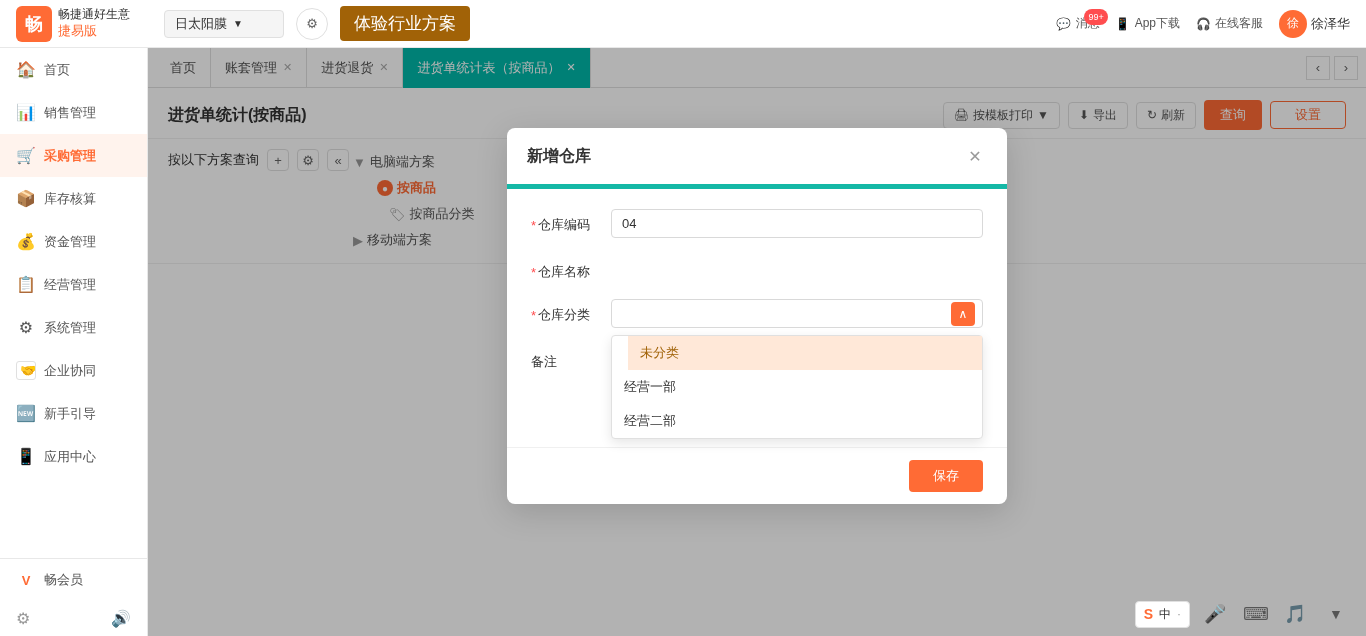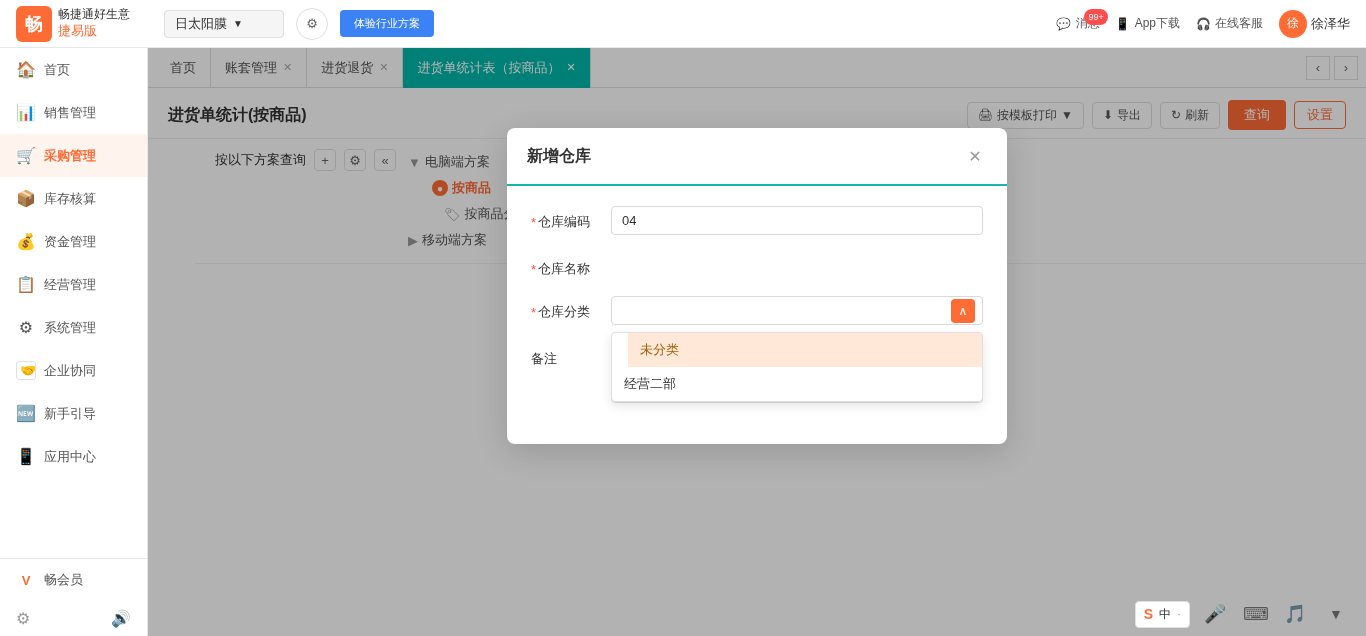--- a/index.html
+++ b/index.html
@@ -44,23 +44,23 @@
     .header-mid {
       display: flex; align-items: center; gap: 12px; margin-left: 12px;
     }
     .gear-btn {
       width: 32px; height: 32px; border-radius: 50%;
       border: 1px solid #e0e0e0; background: #fff;
       display: flex; align-items: center; justify-content: center;
       cursor: pointer; color: #666;
     }
     .experience-btn {
-      background: #3b82f6; color: #fff; border: none;
+      background: #a16207; color: #fff; border: none;
       border-radius: 4px; padding: 6px 14px;
-      cursor: pointer; font-size: 11px;
+      cursor: pointer; font-size: 17px;
     }
 
     .header-right {
       margin-left: auto; display: flex; align-items: center; gap: 16px;
     }
     .header-icon-item {
       display: flex; align-items: center; gap: 4px;
       cursor: pointer; color: #555; font-size: 12px; position: relative;
     }
     .badge {
@@ -134,27 +134,26 @@
       border: 1px solid #e0e0e0; background: #fff;
       border-radius: 4px; padding: 4px 10px;
       cursor: pointer; font-size: 12px; color: #555;
     }
     .query-btn {
       background: #ff6b35; color: #fff; border: none;
       border-radius: 4px; padding: 6px 16px; cursor: pointer; font-size: 13px;
     }
     .setting-btn {
       border: 1px solid #ff6b35; color: #ff6b35; background: #fff;
-      border-radius: 4px; padding: 4px 12px; cursor: pointer; font-size: 13px;
+      border-radius: 4px; padding: 4px 24px; cursor: pointer; font-size: 13px;
     }
 
     .filter-area {
-      padding: 10px 20px; display: flex; align-items: flex-start; gap: 12px;
+      padding: 10px 20px; display: flex; align-items: flex-start; gap: 4px;
       border-bottom: 1px solid #f0f0f0;
-      margin-left: 47px;
     }
     .tree-parent { display: flex; align-items: center; gap: 4px; cursor: pointer; padding: 4px 0; color: #555; }
     .tree-child { padding-left: 24px; display: flex; align-items: center; gap: 4px; cursor: pointer; padding-top: 4px; padding-bottom: 4px; color: #ff6b35; font-weight: bold; }
     .tree-child2 { padding-left: 36px; display: flex; align-items: center; gap: 4px; cursor: pointer; padding-top: 4px; padding-bottom: 4px; color: #555; }
     .filter-row { display: flex; gap: 12px; margin-bottom: 8px; align-items: center; }
     .filter-field { display: flex; align-items: center; gap: 6px; }
     .filter-field label { font-size: 12px; color: #555; white-space: nowrap; }
     .filter-input {
       border: 1px solid #e0e0e0; border-radius: 4px;
       padding: 4px 8px; font-size: 12px; color: #333;
@@ -183,21 +182,21 @@
       z-index: 100;
     }
     .modal {
       background: #fff; border-radius: 8px;
       width: 500px;
       box-shadow: 0 8px 32px rgba(0,0,0,0.15);
       position: relative;
       overflow: visible;
     }
     .modal-header {
-      padding: 16px 20px; border-bottom: 2px solid #14b8a6;
+      padding: 16px 20px; border-bottom: 5px solid #14b8a6;
       display: flex; align-items: center; justify-content: space-between;
     }
     .modal-title { font-size: 16px; font-weight: bold; color: #333; }
     .modal-close {
       width: 24px; height: 24px; display: flex; align-items: center;
       justify-content: center; cursor: pointer; color: #999;
       font-size: 16px;
     }
     .modal-body { padding: 20px 24px; }
     .form-row {
@@ -502,33 +501,37 @@
             <div class="form-label">
               <span class="required">*</span>
               <span>仓库分类</span>
             </div>
             <div class="form-control-wrap dropdown-wrap">
               <input class="dropdown-input" type="text" style="">
               <div class="dropdown-arrow">∧</div>
               
               <div class="dropdown-list">
                 <div class="dropdown-item selected">未分类</div>
+                <div class="dropdown-item">经营一部</div>
                 <div class="dropdown-item">经营二部</div>
               </div>
             </div>
           </div>
 
           <div class="form-row">
             <div class="form-label">
               <span>备注</span>
             </div>
             <div class="form-control-wrap">
               <textarea class="textarea-input" style=""></textarea>
             </div>
           </div>
+        </div>
+        <div class="modal-footer">
+          <button class="btn-save">保存</button>
         </div>
       </div>
     </div>
   </div>
 </div>
 
 <div class="bottom-bar">
   <div style="display:flex;align-items:center;gap:6px;background:#fff;border:1px solid #e0e0e0;border-radius:4px;padding:4px 8px;">
     <span style="color:#ff6b35;font-size:14px;font-weight:bold;">S</span>
     <span style="font-size:12px;color:#333;">中</span>

